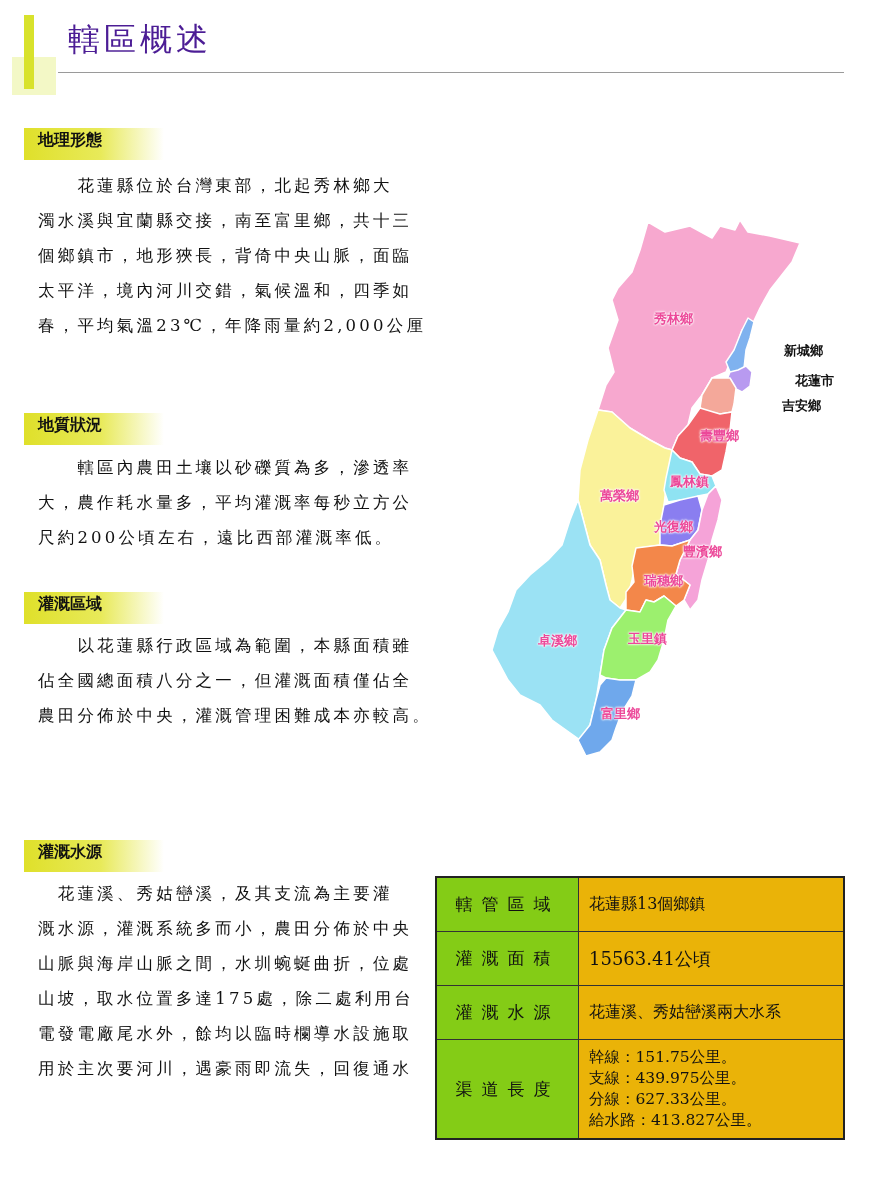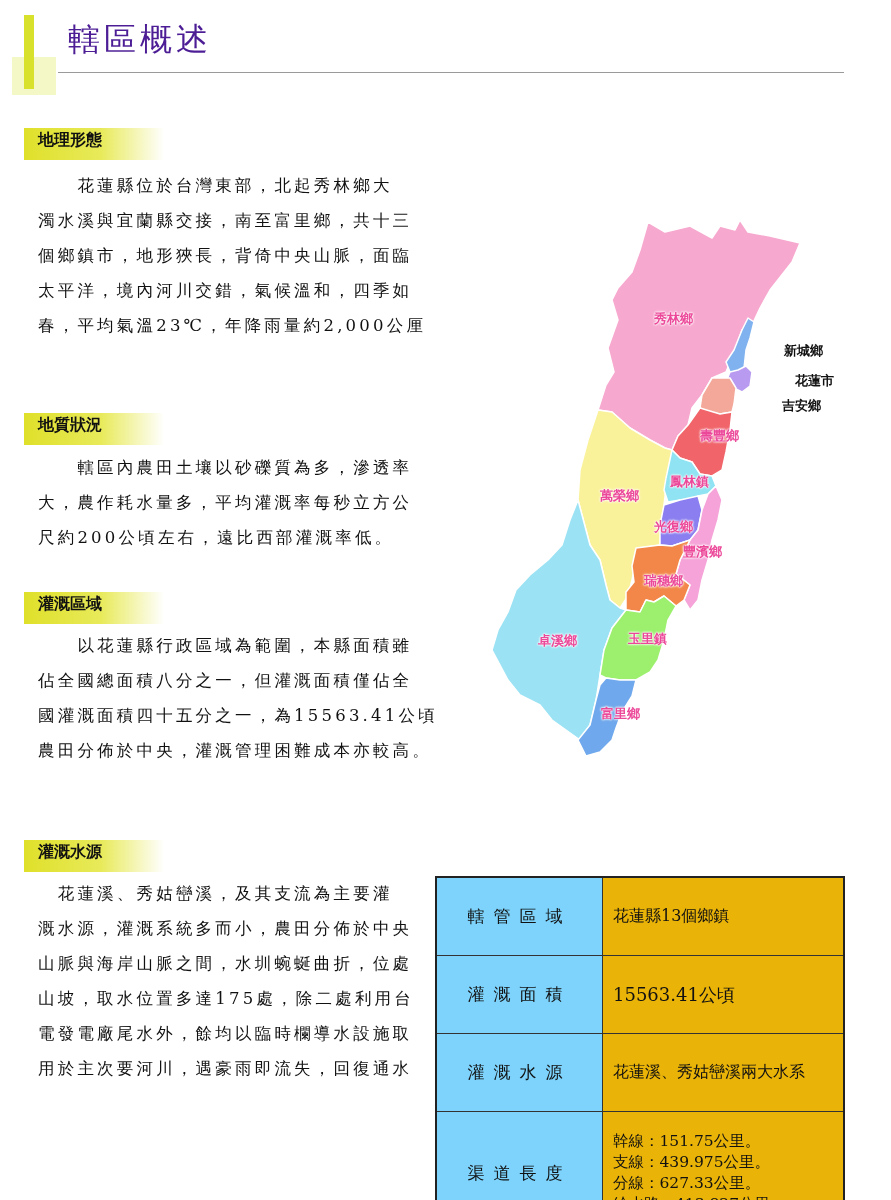--- a/index.html
+++ b/index.html
@@ -21,21 +21,21 @@
   .para .ln { display: block; white-space: nowrap; }
 
   .map { position: absolute; left: 480px; top: 205px; width: 340px; height: 560px; }
   .map-label { position: absolute; font-size: 13px; font-weight: bold; font-family: "DejaVu Sans", sans-serif;
                color: #ec4899; white-space: nowrap; text-shadow: 0 0 2px #fff, 0 0 2px #fff, 0 0 3px #fff; }
   .map-label.out { font-weight: bold; color: #111; text-shadow: none; margin-left: 32px; }
 
   table.info { position: absolute; left: 435px; top: 876px; width: 410px; border-collapse: collapse;
                border: 2px solid #222; font-family: "DejaVu Serif", serif; }
   table.info td { border: 1.5px solid #333; }
-  table.info td.k { background: #7dd3fc; width: 133px; text-align: center; font-size: 17px; letter-spacing: 9px; padding: 16px; }
+  table.info td.k { background: #84cc16; width: 133px; text-align: center; font-size: 17px; letter-spacing: 9px; padding: 4px; }
   table.info td.v { background: #eab308; font-size: 16px; padding: 0 0 0 10px; }
   table.info tr.r1 td { height: 45px; }
   table.info tr.r2 td { height: 45px; }
   table.info tr.r3 td { height: 45px; }
   table.info tr.r4 td { height: 90px; }
   .lenlist .li { display: block; line-height: 21px; font-size: 15.5px; }
 </style>
 </head>
 <body>
 
@@ -63,21 +63,20 @@
   <span class="ln">大，農作耗水量多，平均灌溉率每秒立方公</span>
   <span class="ln">尺約200公頃左右，遠比西部灌溉率低。</span>
 </div>
 
 <div class="sec-head" style="top:592px;">
   <span>灌溉區域</span>
 </div>
 <div class="para" style="top:628px;">
   <span class="ln">　　以花蓮縣行政區域為範圍，本縣面積雖</span>
   <span class="ln">佔全國總面積八分之一，但灌溉面積僅佔全</span>
-  <span class="ln">國灌溉面積四十五分之一，為15563.41公頃</span>
   <span class="ln">農田分佈於中央，灌溉管理困難成本亦較高。</span>
 </div>
 
 <div class="sec-head" style="top:840px;">
   <span>灌溉水源</span>
 </div>
 <div class="para" style="top:876px;">
   <span class="ln">　花蓮溪、秀姑巒溪，及其支流為主要灌</span>
   <span class="ln">溉水源，灌溉系統多而小，農田分佈於中央</span>
   <span class="ln">山脈與海岸山脈之間，水圳蜿蜒曲折，位處</span>

